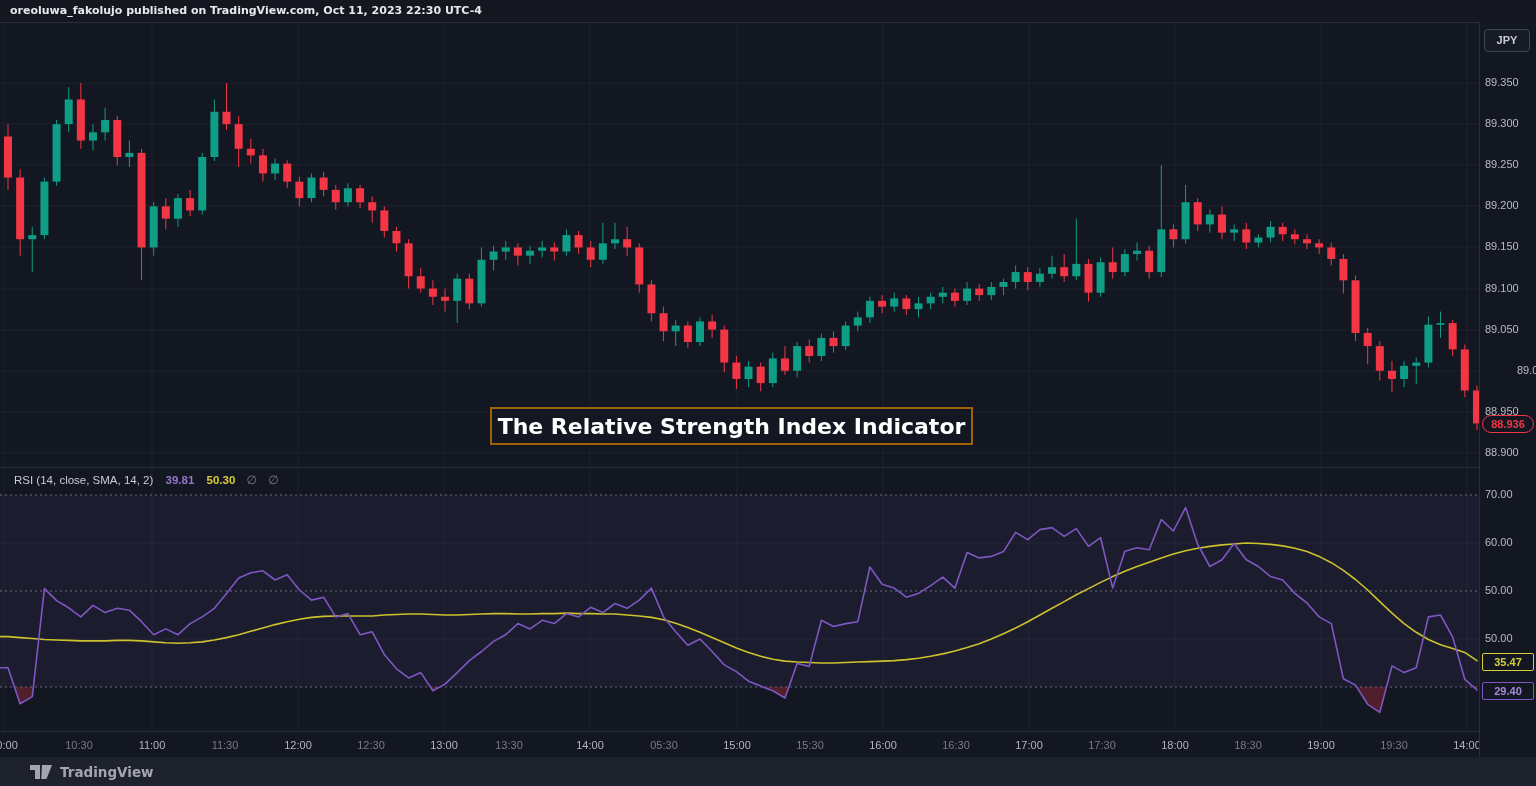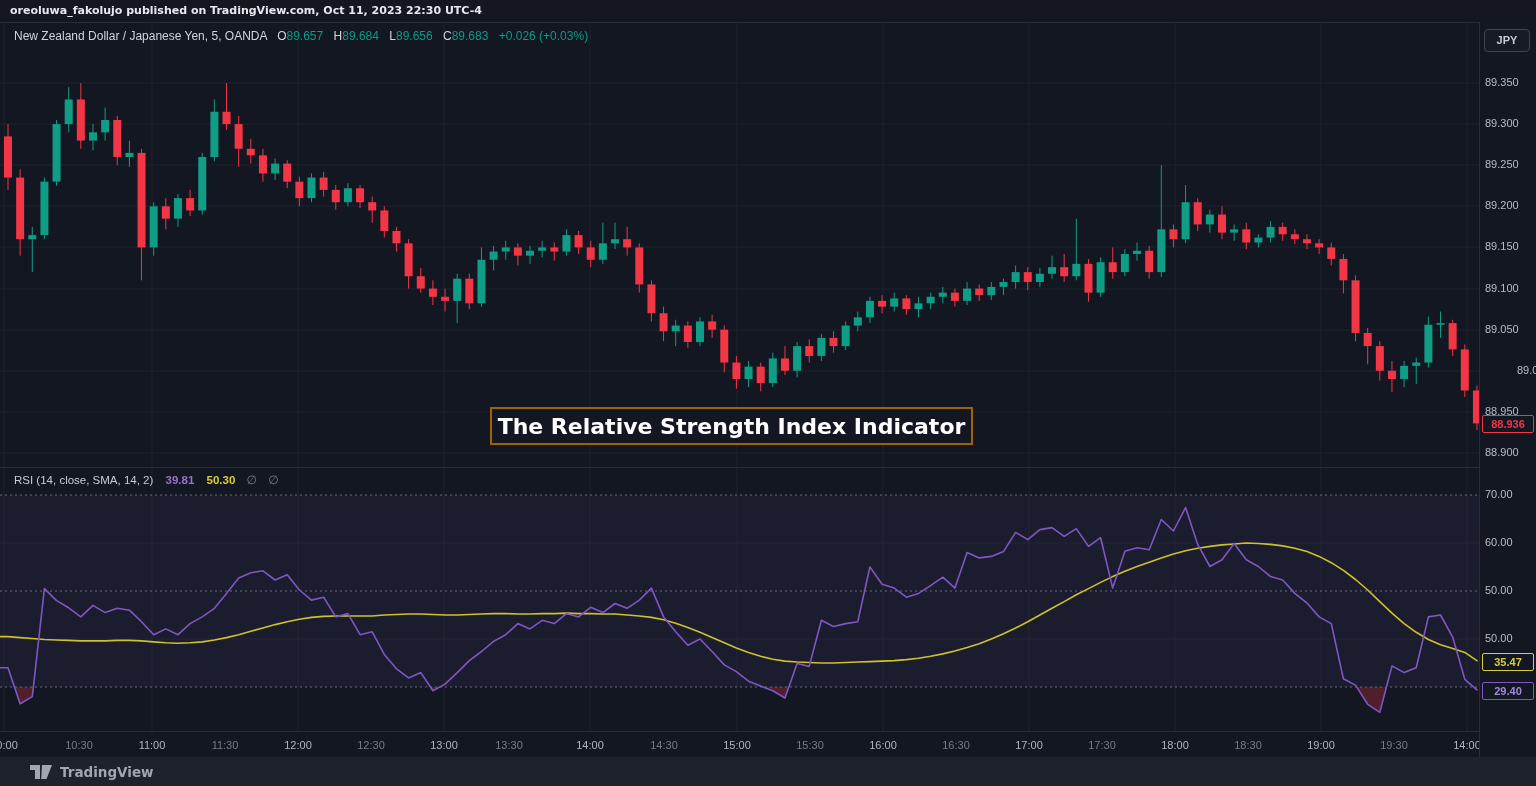--- a/index.html
+++ b/index.html
@@ -309,28 +309,20 @@
         <rect x="1424.38" y="302.7267999999975" width="8" height="37.82119999999361" fill="#0f9d85"></rect>
         <line x1="1440.52" y1="289.57159999999305" x2="1440.52" y2="315.88199999999017" stroke="#0f9d85" stroke-width="1"></line>
         <rect x="1436.52" y="301.08239999998966" width="8" height="1.6444000000078631" fill="#0f9d85"></rect>
         <line x1="1452.66" y1="297.7935999999973" x2="1452.66" y2="333.97039999999475" stroke="#f23645" stroke-width="1"></line>
         <rect x="1448.66" y="301.08239999998966" width="8" height="26.31040000000877" fill="#f23645"></rect>
         <line x1="1464.8000000000002" y1="322.45959999999826" x2="1464.8000000000002" y2="375.08039999999244" stroke="#f23645" stroke-width="1"></line>
         <rect x="1460.8000000000002" y="327.39279999999843" width="8" height="41.10999999999768" fill="#f23645"></rect>
         <line x1="1476.94" y1="363.5695999999959" x2="1476.94" y2="407.9683999999976" stroke="#f23645" stroke-width="1"></line>
         <rect x="1472.94" y="368.5027999999961" width="8" height="32.88799999999344" fill="#f23645"></rect>
       </svg>
-    <div class="legend">
-      <span>New Zealand Dollar / Japanese Yen, 5, OANDA</span>
-      <span class="lbl">O</span><span class="val">89.657</span>
-      <span class="lbl">H</span><span class="val">89.684</span>
-      <span class="lbl">L</span><span class="val">89.656</span>
-      <span class="lbl">C</span><span class="val">89.683</span>
-      <span class="chg">+0.026 (+0.03%)</span>
-    </div>
   </div>
 
   <div class="title-box">
     <span>The Relative Strength Index Indicator</span>
   </div>
 
   <div class="pane" id="rsi-pane">
     <svg id="rsi-svg" width="1480" height="264">
         <line x1="4" y1="0" x2="4" y2="264" stroke="#1e222d" stroke-width="1"></line>
         <line x1="152" y1="0" x2="152" y2="264" stroke="#1e222d" stroke-width="1"></line>
@@ -371,21 +363,21 @@
   <div id="time-axis">
       <div class="time-label major" style="left: 4px;">10:00</div>
       <div class="time-label" style="left: 79px;">10:30</div>
       <div class="time-label major" style="left: 152px;">11:00</div>
       <div class="time-label" style="left: 225px;">11:30</div>
       <div class="time-label major" style="left: 298px;">12:00</div>
       <div class="time-label" style="left: 371px;">12:30</div>
       <div class="time-label major" style="left: 444px;">13:00</div>
       <div class="time-label" style="left: 509px;">13:30</div>
       <div class="time-label major" style="left: 590px;">14:00</div>
-      <div class="time-label" style="left: 664px;">14:30</div>
+      <div class="time-label" style="left: 664px;">05:30</div>
       <div class="time-label major" style="left: 737px;">15:00</div>
       <div class="time-label" style="left: 810px;">15:30</div>
       <div class="time-label major" style="left: 883px;">16:00</div>
       <div class="time-label" style="left: 956px;">16:30</div>
       <div class="time-label major" style="left: 1029px;">17:00</div>
       <div class="time-label" style="left: 1102px;">17:30</div>
       <div class="time-label major" style="left: 1175px;">18:00</div>
       <div class="time-label" style="left: 1248px;">18:30</div>
       <div class="time-label major" style="left: 1321px;">19:00</div>
       <div class="time-label" style="left: 1394px;">19:30</div>
@@ -402,21 +394,21 @@
       <div class="axis-label" style="top: 218px;">89.150</div>
       <div class="axis-label" style="top: 260px;">89.100</div>
       <div class="axis-label" style="top: 301px;">89.050</div>
       <div class="axis-label" style="top: 342px; margin-left: 32px;">89.000</div>
       <div class="axis-label" style="top: 383px;">88.950</div>
       <div class="axis-label" style="top: 424px;">88.900</div>
       <div class="axis-label" style="top: 466px;">70.00</div>
       <div class="axis-label" style="top: 514px;">60.00</div>
       <div class="axis-label" style="top: 562px;">50.00</div>
       <div class="axis-label" style="top: 610px;">50.00</div>
-      <div class="badge" style="top: 393px; border-color: rgb(242, 54, 69); color: rgb(242, 54, 69);">88.936</div>
+      <div class="badge" style="top: 393px; border-color: rgb(242, 54, 69); color: rgb(242, 54, 69); border-radius: 9px;">88.936</div>
       <div class="badge" style="top: 631px; border-color: rgb(217, 205, 58); color: rgb(217, 205, 58);">35.47</div>
       <div class="badge" style="top: 660px; border-color: rgb(126, 87, 194); color: rgb(164, 136, 217);">29.40</div>
     </div>
   <div class="vline" style="left:1479px"></div>
 
   <div id="footer">
     <svg width="22" height="14" viewBox="0 0 22 14">
       <path d="M0 0 H10 V14 H5 V5 H0 Z" fill="#a3a6af"></path>
       <path d="M12 0 H22 L16.5 14 H11.2 Z" fill="#a3a6af"></path>
     </svg>

